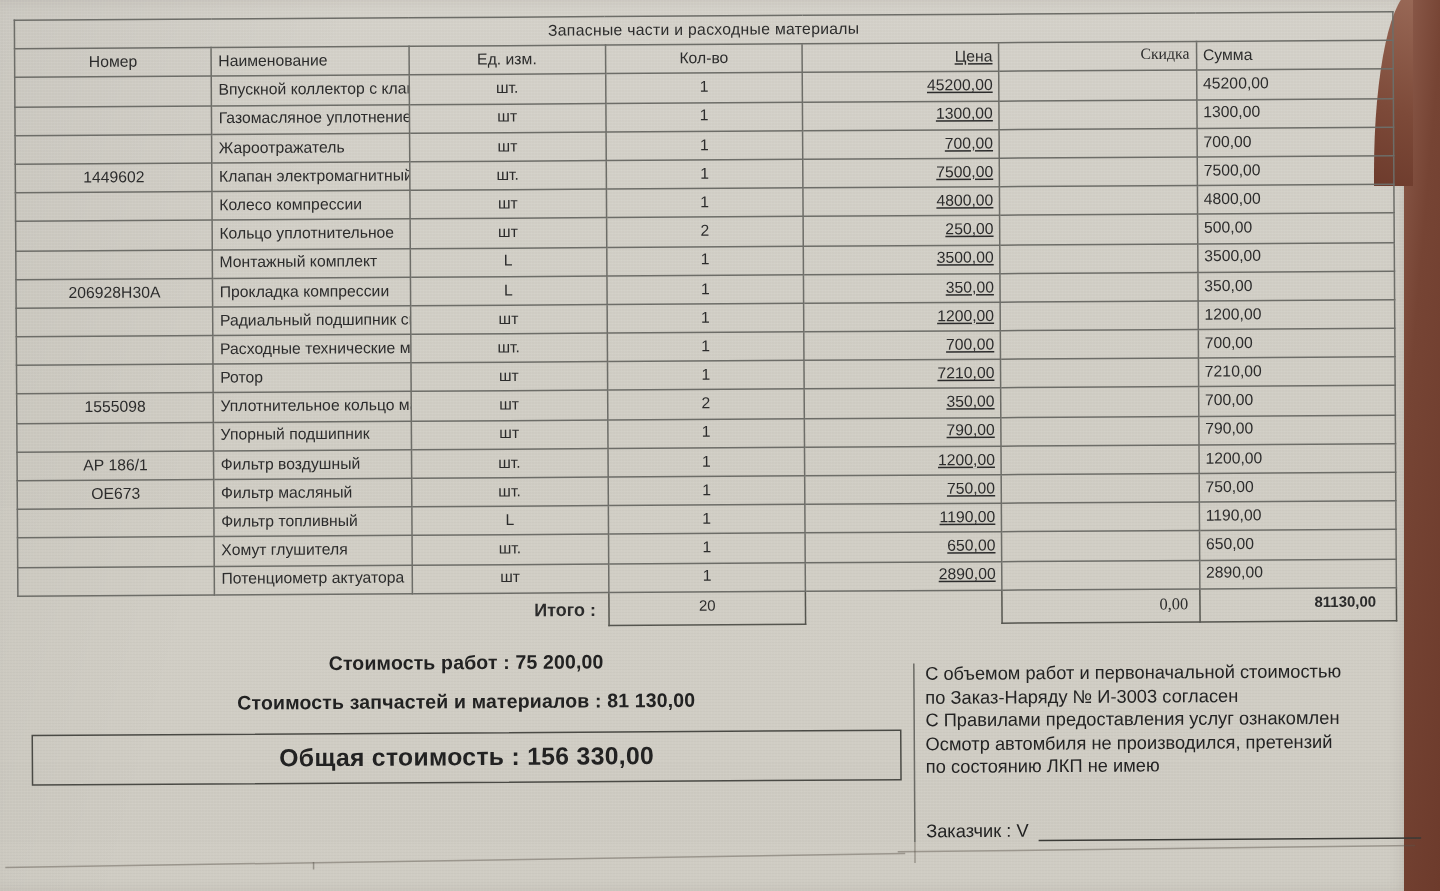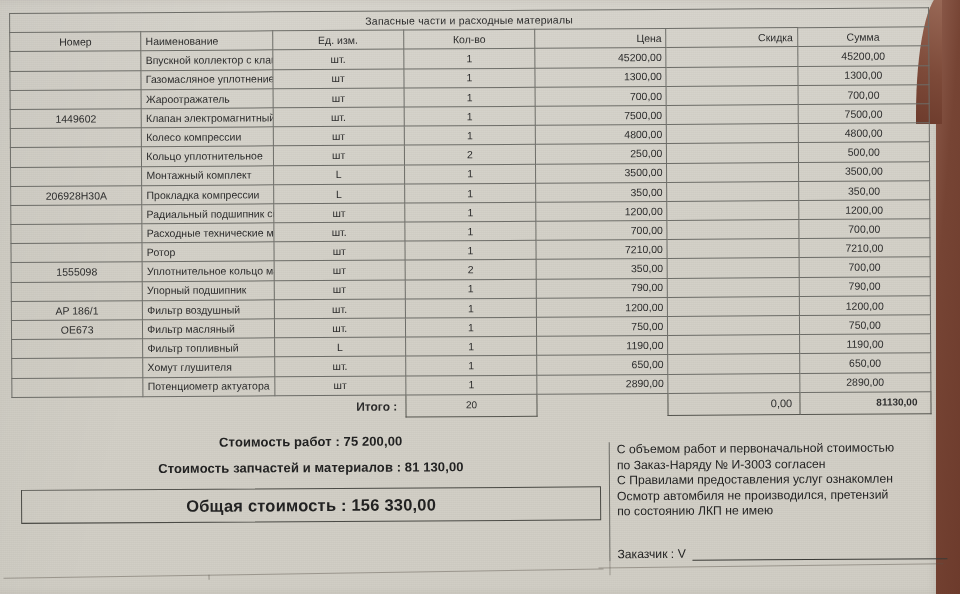--- a/index.html
+++ b/index.html
@@ -98,23 +98,23 @@
   .col-head {
     text-align: center;
     font-size: 11.5px;
     font-weight: bold;
     height: 25px;
   }
   .c-num   { width: 116px; text-align: center; font-size: 10.5px; }
   .c-name  { width: 412px; text-align: left;  padding-left: 6px; }
   .c-unit  { width: 72px;  text-align: center; font-size: 9.5px; }
   .c-qty   { width: 56px;  text-align: center; }
-  .c-price { width: 96px;  text-align: right;  padding-right: 7px; }
-  .c-disc  { width: 73px;  text-align: right;  padding-right: 7px; }
-  .c-sum   { width: 95px;  text-align: center;  padding-right: 7px; }
+  .c-price { width: 96px;  text-align: right;  padding-right: 7px; text-decoration: underline; }
+  .c-disc  { width: 73px;  text-align: right;  padding-right: 7px; font-family: Liberation Serif, serif; }
+  .c-sum   { width: 95px;  text-align: left;  padding-right: 7px; }
 
   
   .totals-row td { border: none; height: 21px; }
   .totals-row .tot-label {
     text-align: right;
     font-weight: bold;
     font-size: 12px;
     padding-right: 8px;
   }
   .totals-row .boxed {

